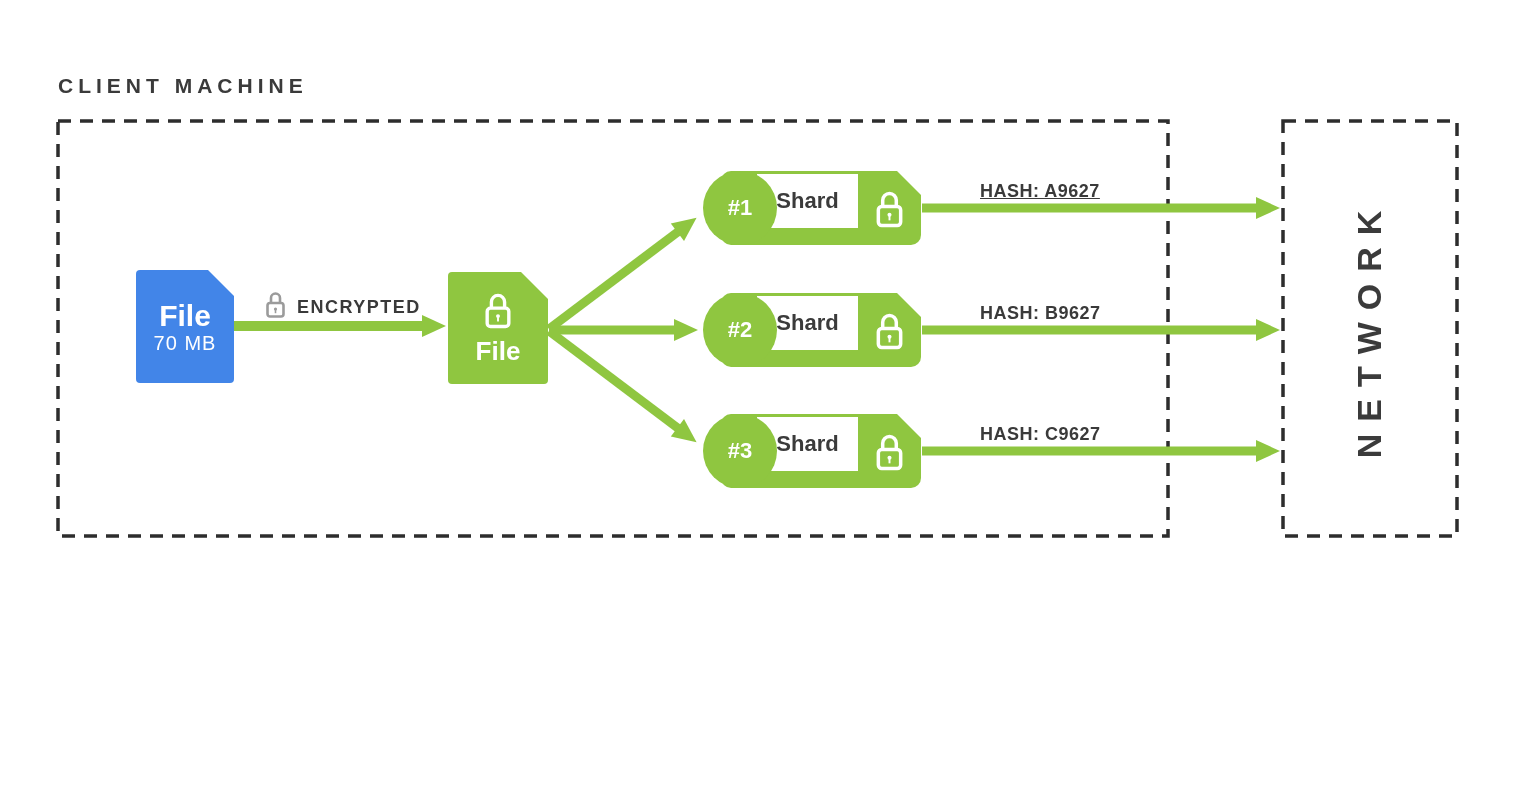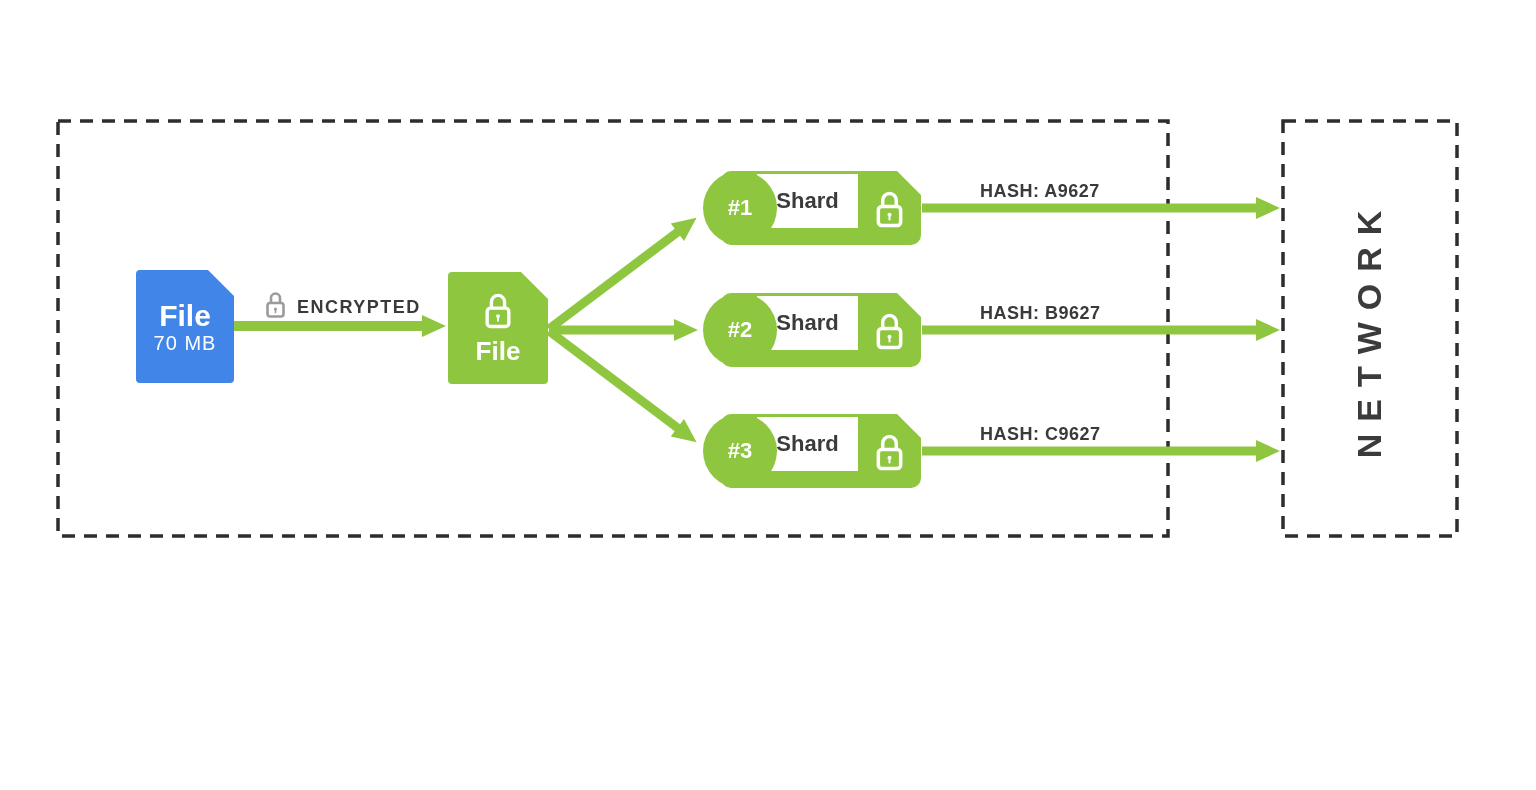--- a/index.html
+++ b/index.html
@@ -58,21 +58,21 @@
   .shard .circle span { font-size:22px; font-weight:bold; color:#ffffff; }
   .shard .lockbox {
     position:absolute; right:14px; top:0; bottom:0; width:36px;
     display:flex; align-items:center; justify-content:center;
   }
   .shard1 { top:171px; } .shard2 { top:293px; } .shard3 { top:414px; }
 
   .hash-label {
     left:980px; font-size:18px; font-weight:bold; color:#3a3a3a; letter-spacing:0.5px;
   }
-  .hash1 { top:181px; } .hash2 { top:303px; } .hash3 { top:424px; }
+  .hash1 { top:181px;text-decoration:underline; } .hash2 { top:303px; } .hash3 { top:424px; }
 
   .network-box {
     left:1283px; top:121px; width:174px; height:415px;
     display:flex; align-items:center; justify-content:center;
   }
   .network-box span {
     transform:rotate(-90deg); white-space:nowrap; font-size:34px; font-weight:bold;
     color:#3b3b3b; letter-spacing:12px;
   }
 
@@ -100,20 +100,21 @@
 
     <line x1="549" y1="329" x2="687" y2="225" stroke="#8FC640" stroke-width="9" marker-end="url(#ah)"></line>
     <line x1="549" y1="330" x2="686" y2="330" stroke="#8FC640" stroke-width="9" marker-end="url(#ah)"></line>
     <line x1="549" y1="331" x2="687" y2="435" stroke="#8FC640" stroke-width="9" marker-end="url(#ah)"></line>
 
     <line x1="922" y1="208" x2="1268" y2="208" stroke="#8FC640" stroke-width="9" marker-end="url(#ah)"></line>
     <line x1="922" y1="330" x2="1268" y2="330" stroke="#8FC640" stroke-width="9" marker-end="url(#ah)"></line>
     <line x1="922" y1="451" x2="1268" y2="451" stroke="#8FC640" stroke-width="9" marker-end="url(#ah)"></line>
   </svg>
 
+  <div class="abs client-label">CLIENT MACHINE</div>
 
   <div class="abs file-icon file-blue">
     <div class="fname">File</div>
     <div class="fsize">70 MB</div>
   </div>
 
   <svg class="abs enc-lock" width="23" height="30" viewBox="0 0 23 30">
     <path d="M7 13 v-5 a4.5 4.5 0 0 1 9 0 v5" fill="none" stroke="#9B9B9B" stroke-width="2.6"></path>
     <rect x="3.5" y="13" width="16" height="13.5" rx="2.5" fill="none" stroke="#9B9B9B" stroke-width="2.6"></rect>
     <circle cx="11.5" cy="19" r="1.6" fill="#9B9B9B"></circle>

